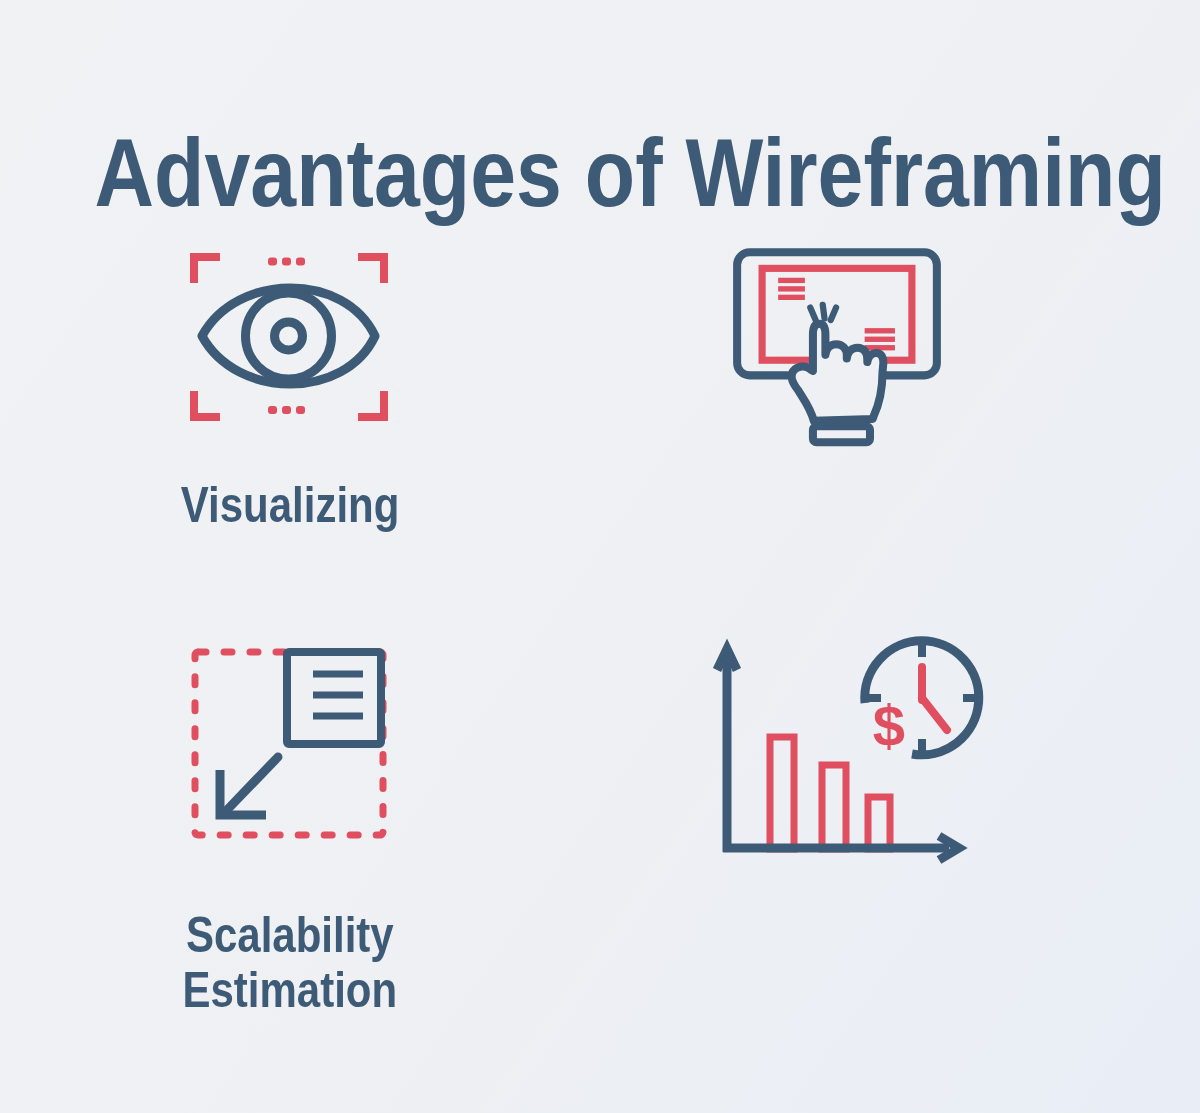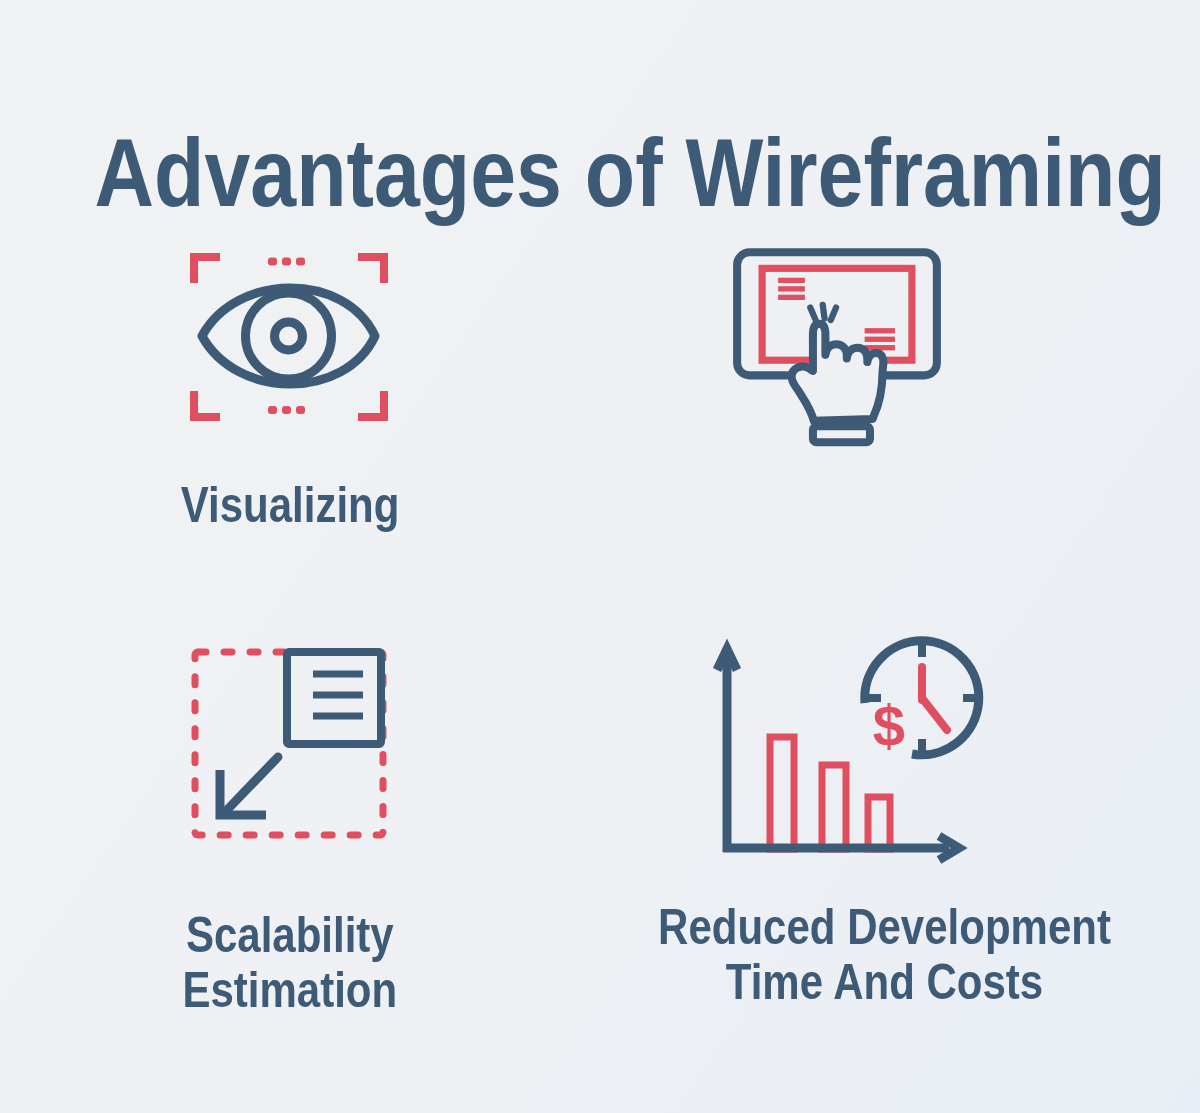--- a/index.html
+++ b/index.html
@@ -140,17 +140,14 @@
           <path d="M217 116 V101"></path>
           <path d="M161 60 H176"></path>
       </g>
       <g class="s-red rc" stroke-width="8">
         <path d="M217 29 V62"></path>
           <path d="M217 60 L242 92"></path>
       </g>
     </g>
     <text x="184" y="108" text-anchor="middle" font-size="58" font-weight="bold" class="f-red">$</text>
   </svg>
-  <div class="label" style="left:615px;top:900px;width:440px;">
-    <span class="squeeze"><span class="line">Reduced Development</span><span class="line">Time And Costs</span></span>
-  </div>
 
 </div>
 
 </body></html>

